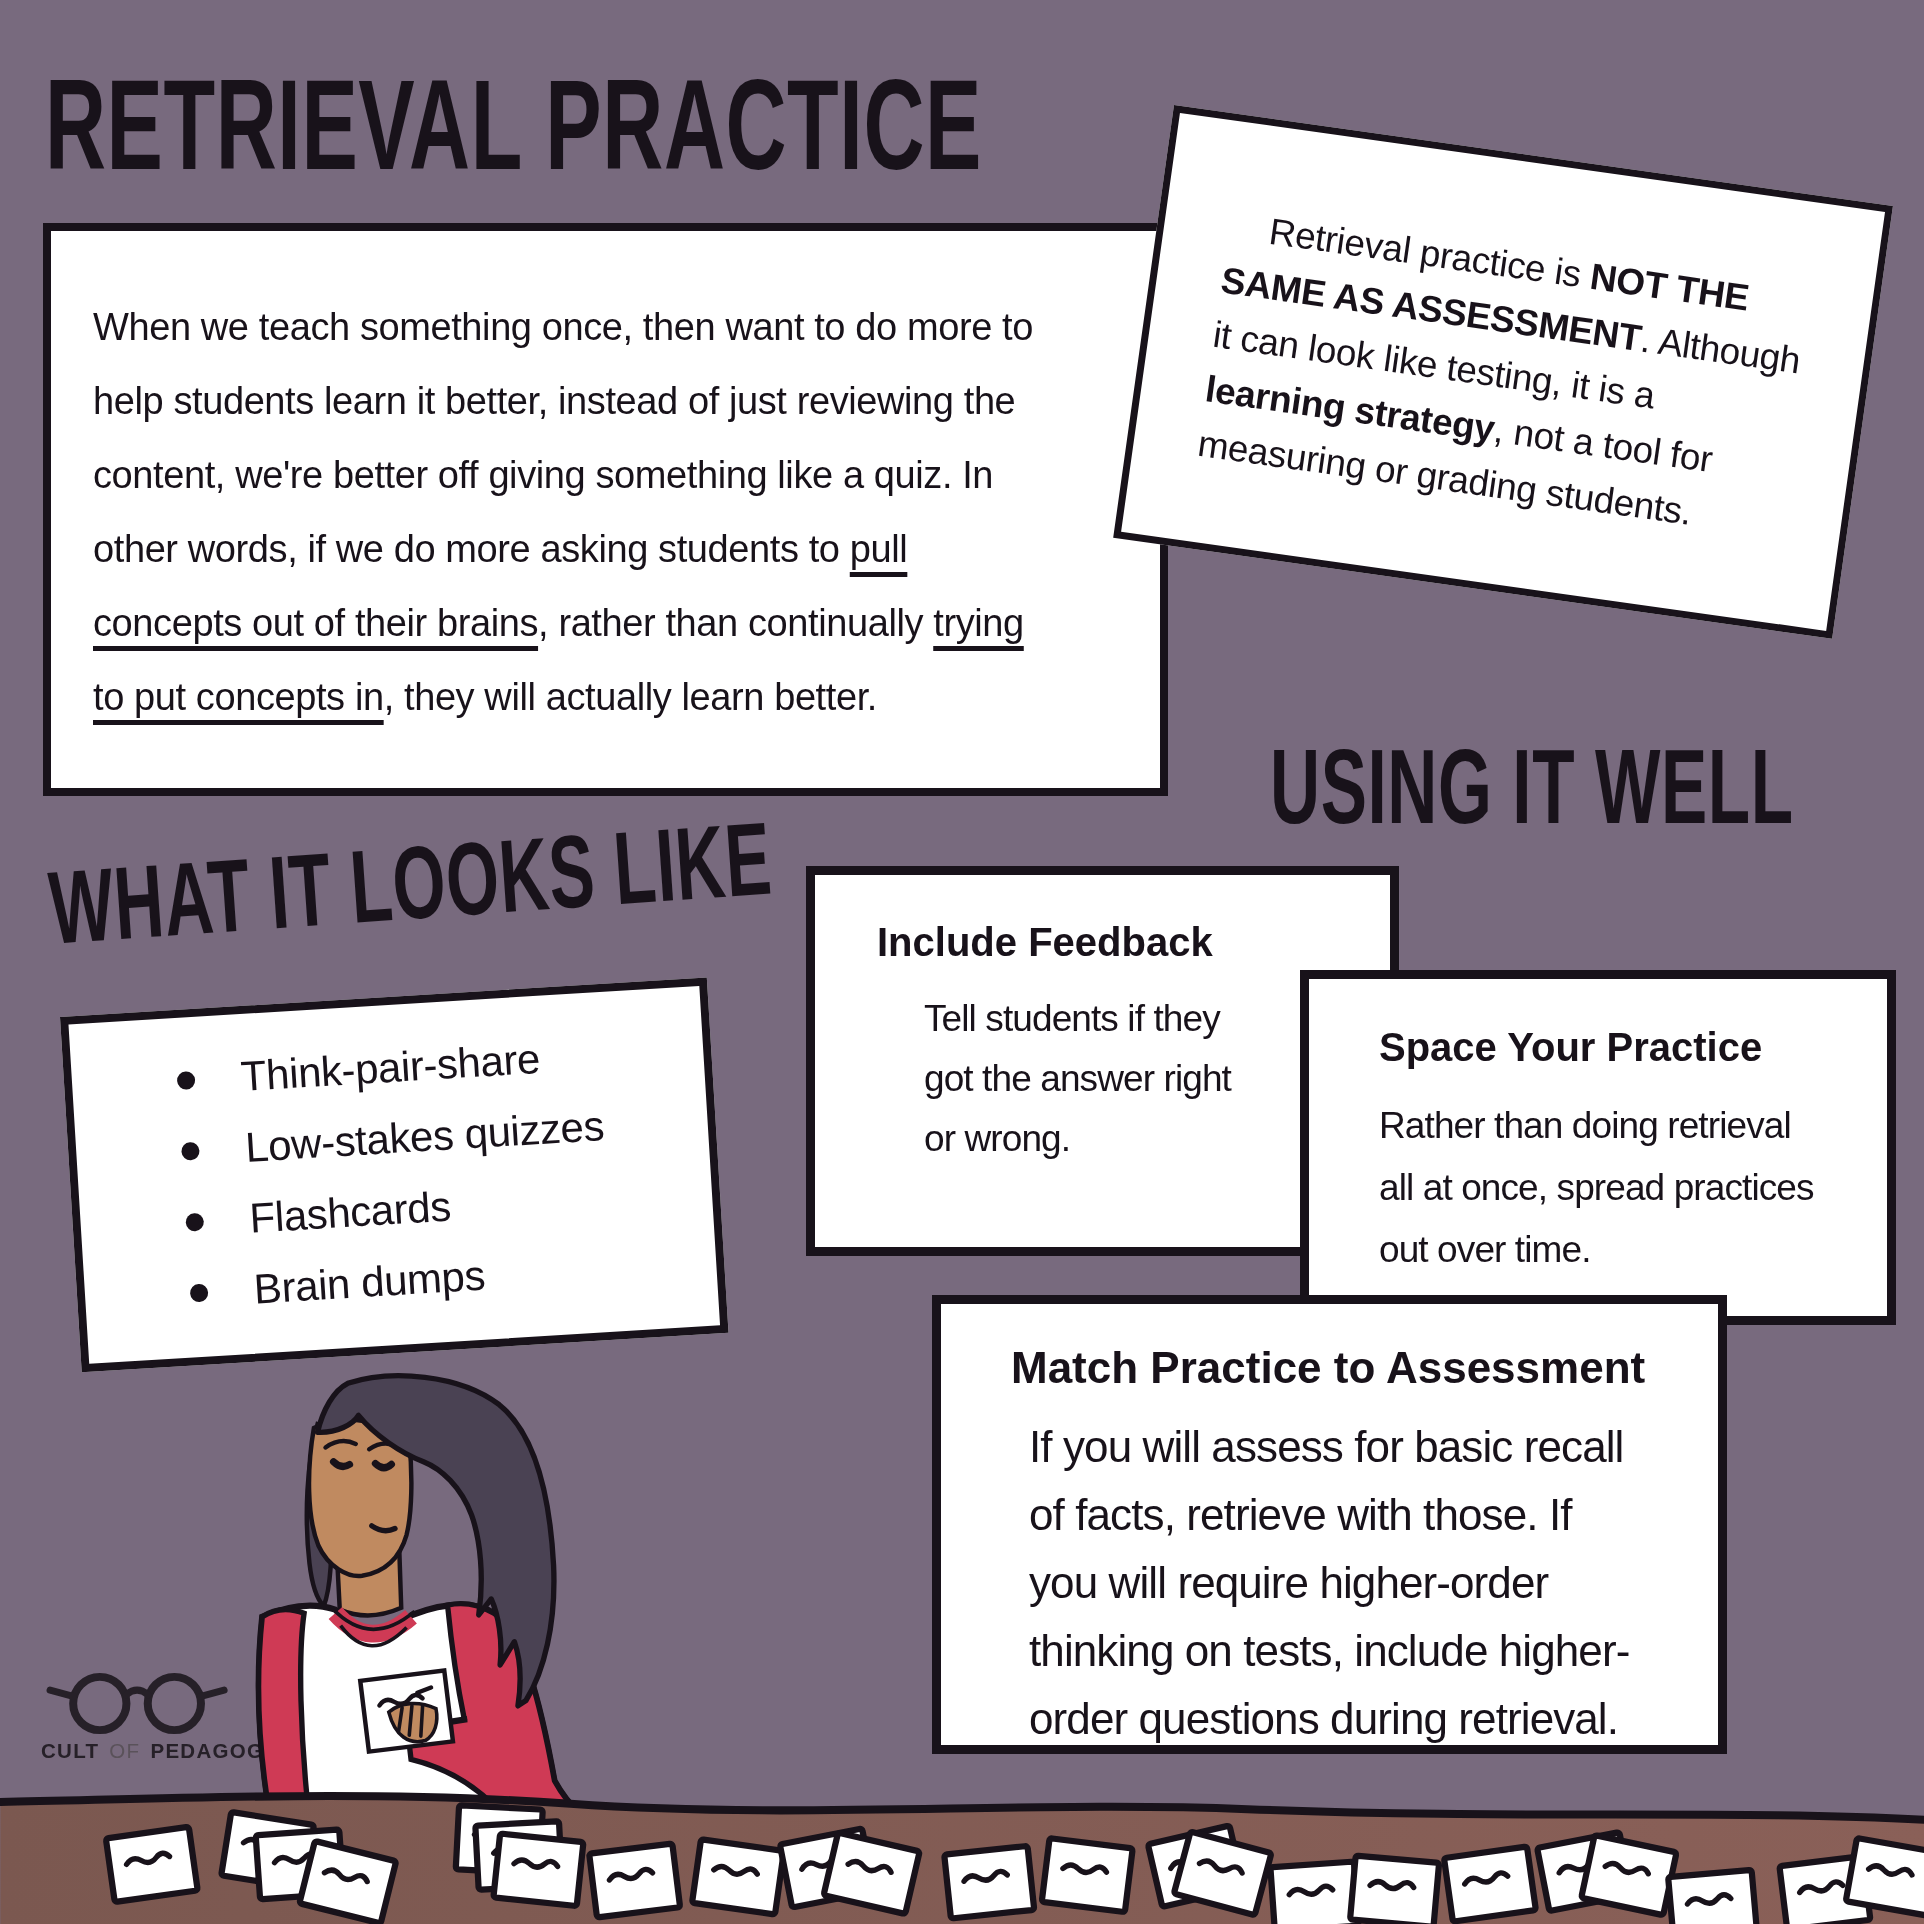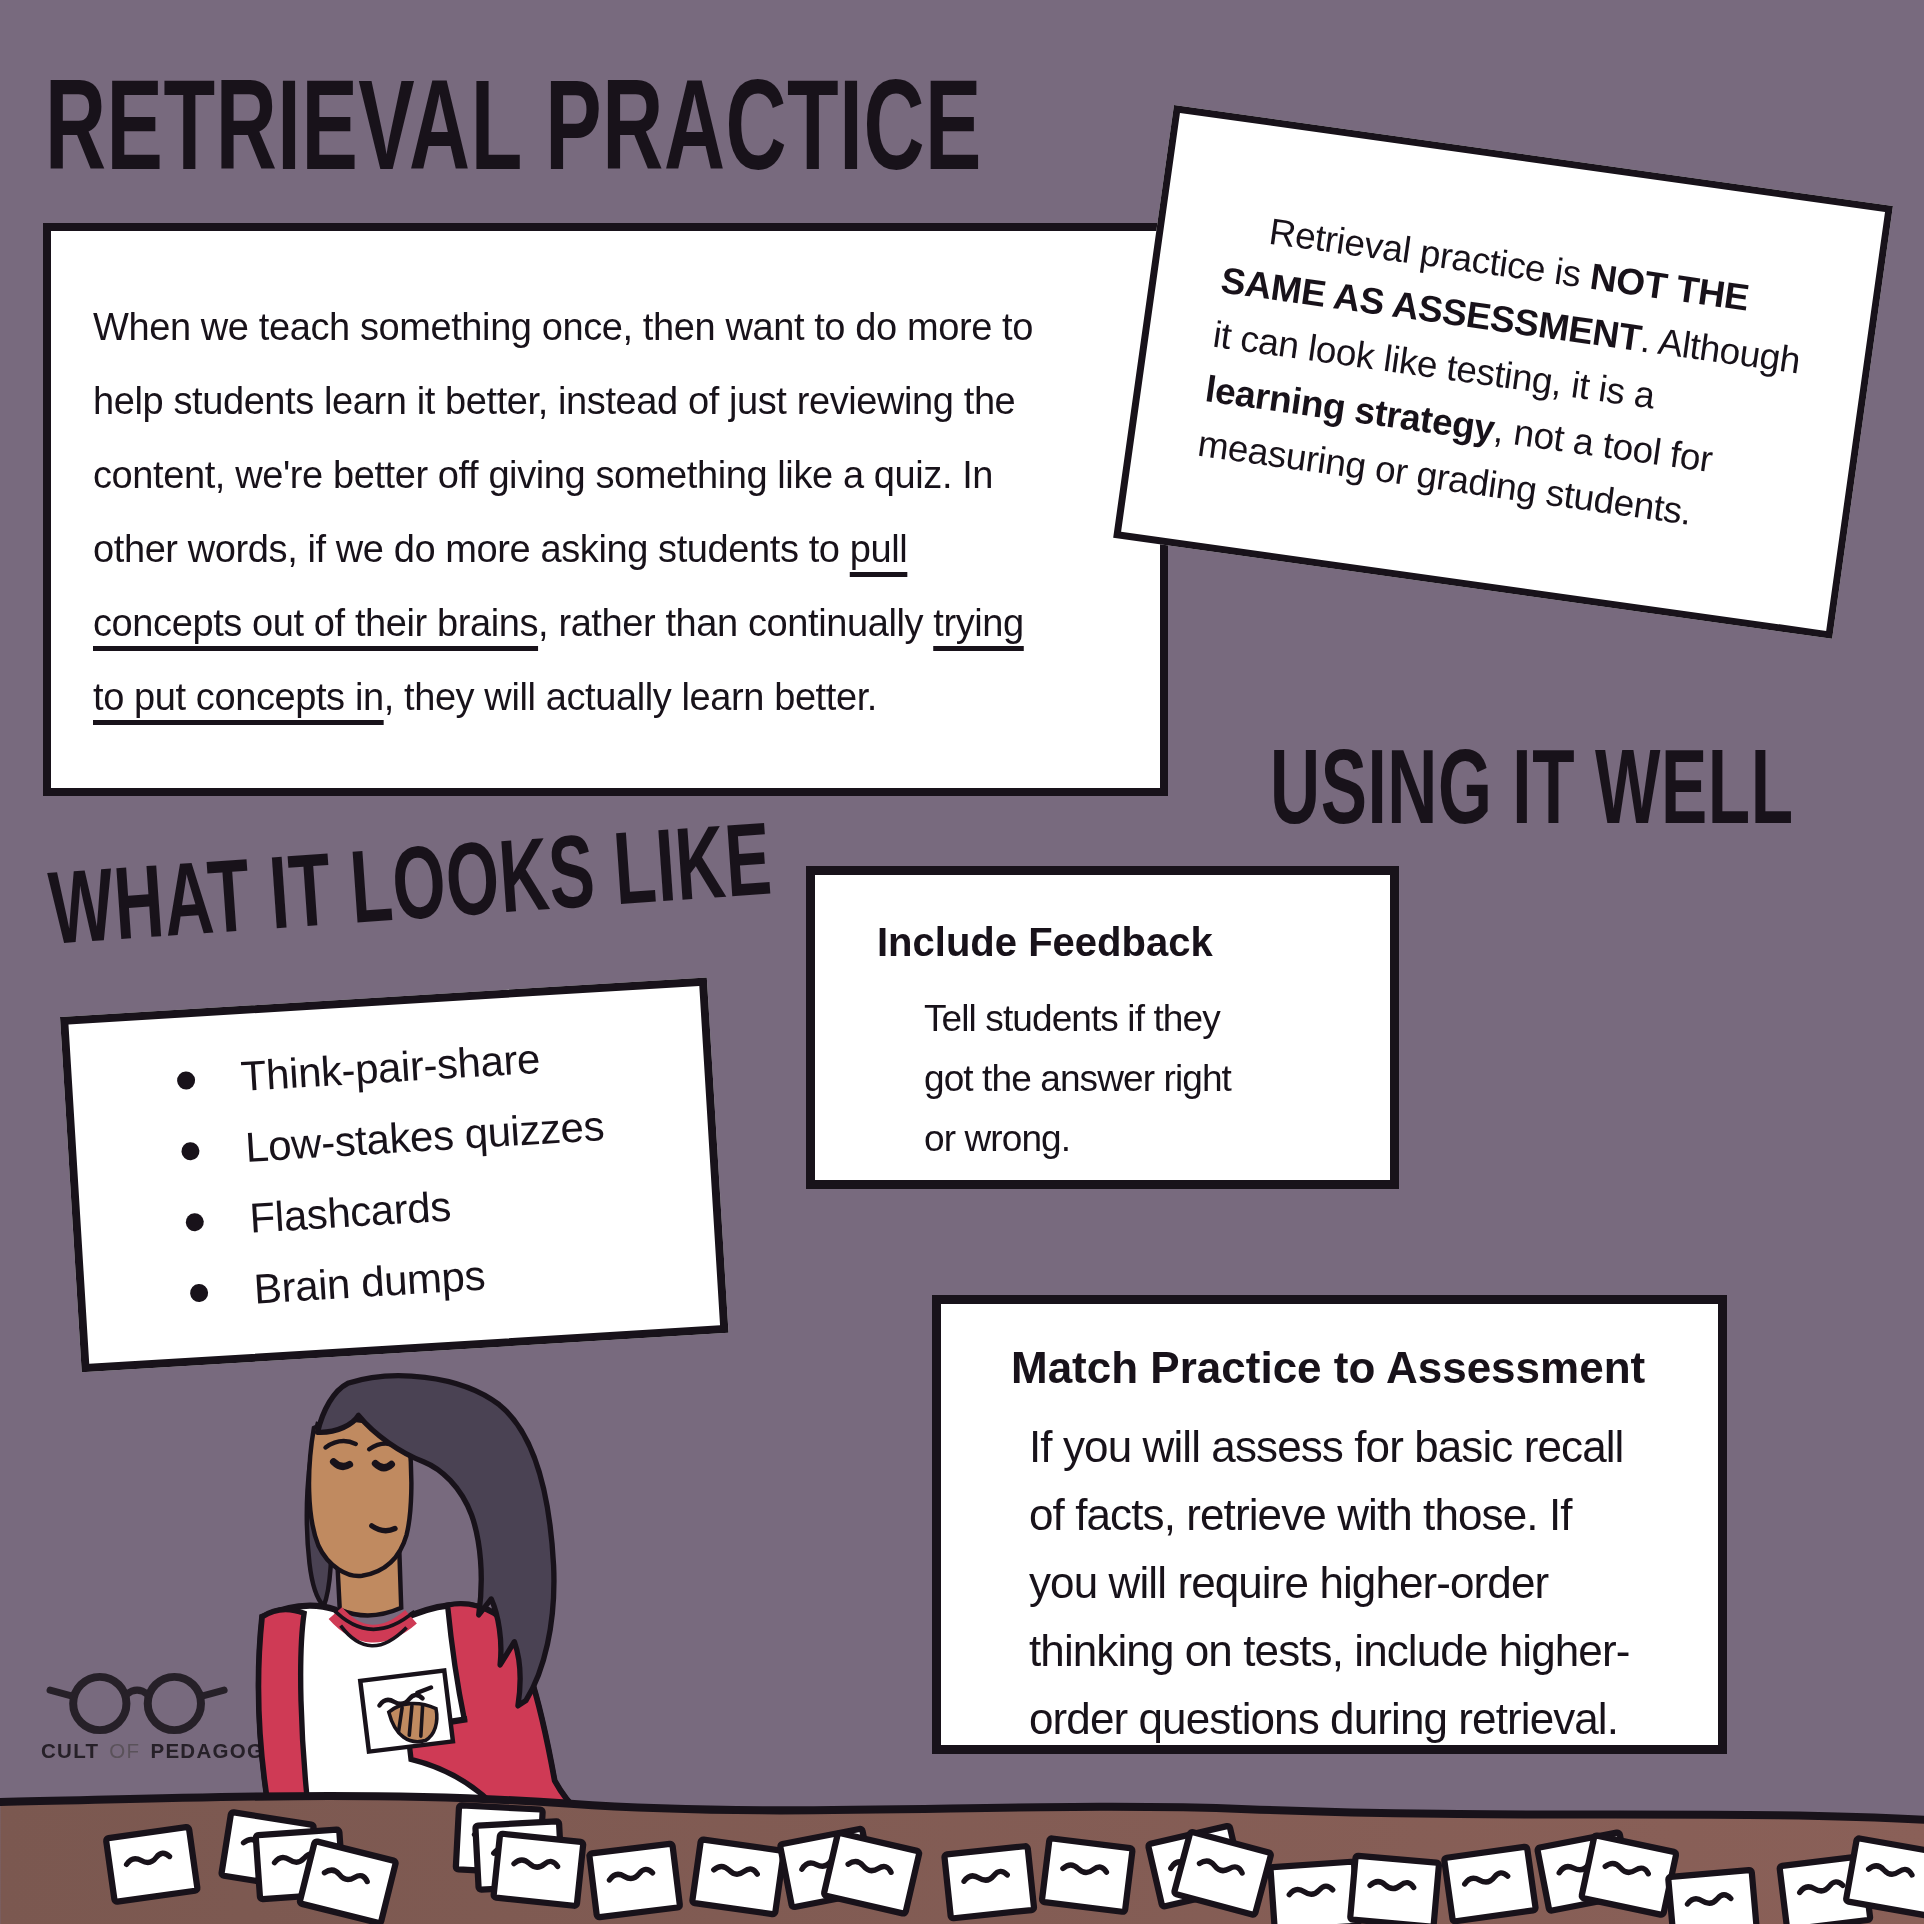--- a/index.html
+++ b/index.html
@@ -72,27 +72,33 @@
         <span class="bullet-dot"></span>
         <span class="bullet-label">Flashcards</span>
       </div>
       <div class="bullet-row">
         <span class="bullet-dot"></span>
         <span class="bullet-label">Brain dumps</span>
       </div>
     </div>
   </div>
 
-  <div class="card" style="left:806px;top:866px;width:593px;height:323px;border-width:9.8px;z-index:4;">
+  <div class="card" style="left:806px;top:866px;width:593px;height:390px;border-width:9.8px;z-index:4;">
     <div class="ctitle" style="left:62px;top:45px;font-size:40px;">Include Feedback</div>
     <div class="cbody" style="left:62px;top:114px;font-size:37px;line-height:60px;letter-spacing:-0.9px;margin-left:47px;">Tell students if they
 got the answer right
 or wrong.</div>
   </div>
 
+  <div class="card" style="left:1300px;top:970px;width:596px;height:355px;border-width:9.8px;z-index:5;">
+    <div class="ctitle" style="left:70px;top:46px;font-size:40px;">Space Your Practice</div>
+    <div class="cbody" style="left:70px;top:116px;font-size:37px;line-height:62px;letter-spacing:-0.9px;">Rather than doing retrieval
+all at once, spread practices
+out over time.</div>
+  </div>
 
   <div class="card" style="left:932px;top:1295px;width:795px;height:459px;border-width:9.8px;z-index:6;">
     <div class="ctitle" style="left:70px;top:39px;font-size:44px;">Match Practice to Assessment</div>
     <div class="cbody" style="left:88px;top:109px;font-size:44px;line-height:68px;letter-spacing:-0.9px;">If you will assess for basic recall
 of facts, retrieve with those. If
 you will require higher-order
 thinking on tests, include higher-
 order questions during retrieval.</div>
   </div>
 

